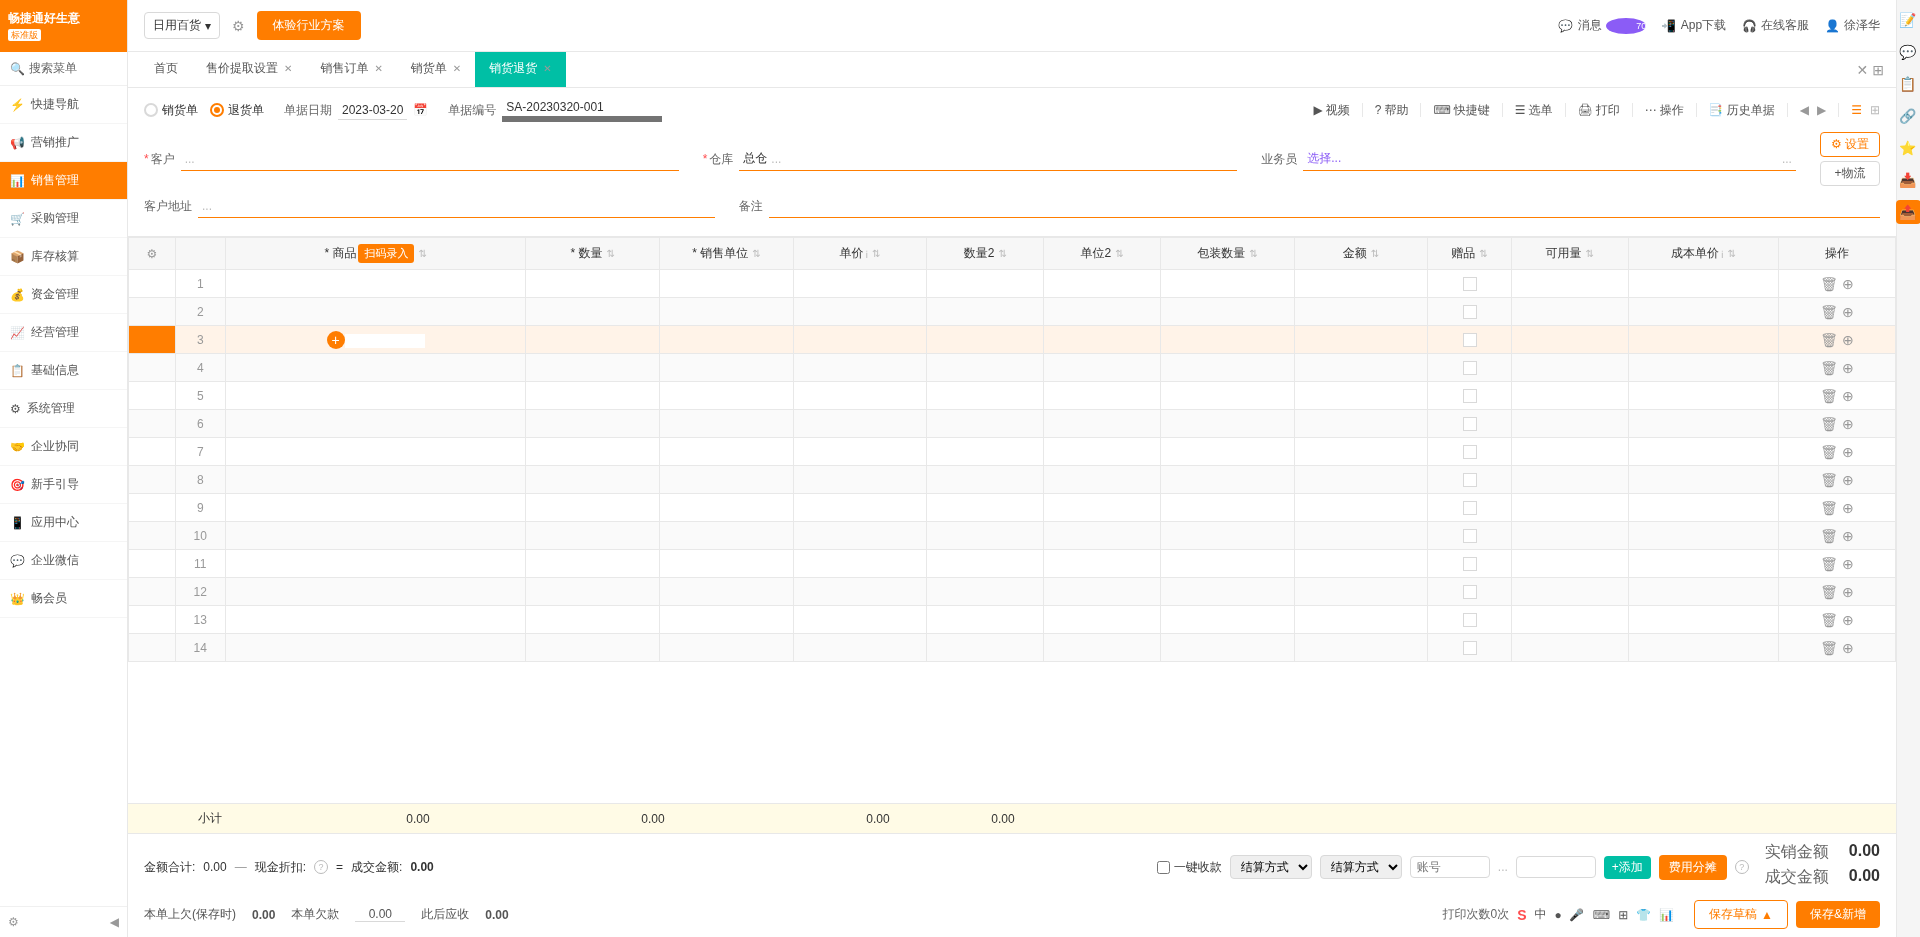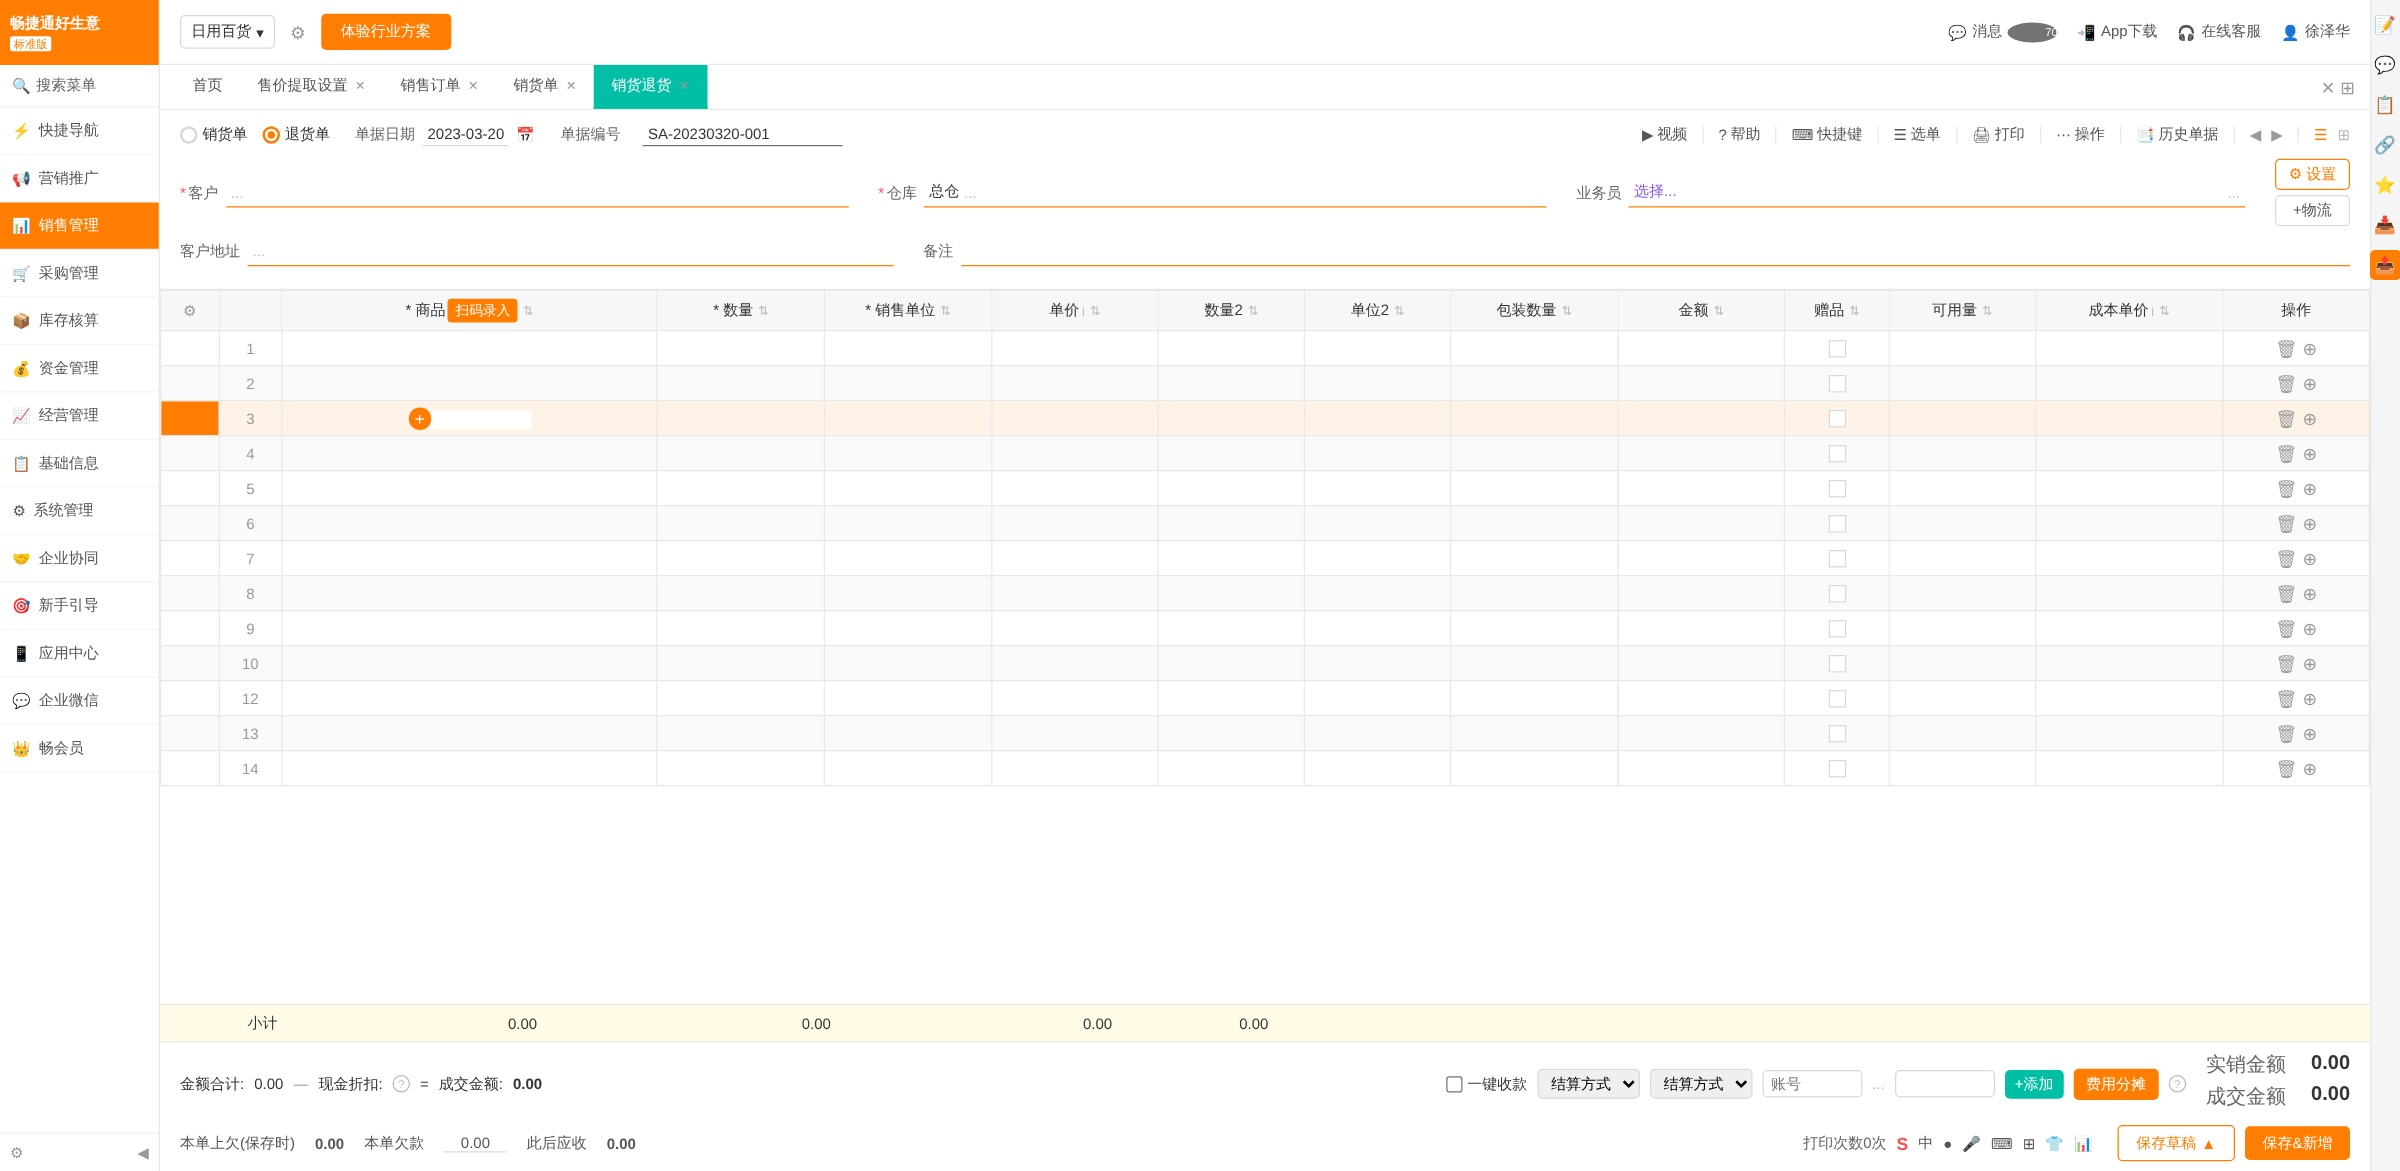--- a/index.html
+++ b/index.html
@@ -16,21 +16,21 @@
     
     .main { flex: 1; display: flex; flex-direction: column; overflow: hidden; }
 
     
     .topbar { background: #fff; height: 52px; display: flex; align-items: center; justify-content: space-between; padding: 0 16px; border-bottom: 1px solid #e8e8e8; flex-shrink: 0; }
     .topbar-left { display: flex; align-items: center; gap: 12px; }
     .topbar-right { display: flex; align-items: center; gap: 16px; color: #555; font-size: 12px; }
     .topbar-select { border: 1px solid #d9d9d9; border-radius: 4px; padding: 4px 8px; font-size: 12px; background: #fff; display: flex; align-items: center; gap: 4px; cursor: pointer; }
     .topbar-btn { background: #ff7d00; color: #fff; border: none; border-radius: 4px; padding: 6px 16px; font-size: 12px; cursor: pointer; }
     .topbar-icon-btn { display: flex; align-items: center; gap: 4px; cursor: pointer; color: #555; }
-    .badge { background: #737373; color: #fff; border-radius: 50%; width: 40px; height: 16px; font-size: 9px; display: inline-flex; align-items: center; justify-content: center; padding-left: 31px; }
+    .badge { background: #8b5cf6; color: #fff; border-radius: 50%; width: 40px; height: 16px; font-size: 9px; display: inline-flex; align-items: center; justify-content: center; padding-left: 31px; }
 
     
     .tabs { background: #fff; display: flex; align-items: center; border-bottom: 1px solid #e8e8e8; padding: 0 12px; flex-shrink: 0; height: 36px; }
     .tab { padding: 8px 14px; font-size: 12px; cursor: pointer; color: #555; display: flex; align-items: center; gap: 4px; border-bottom: 2px solid transparent; white-space: nowrap; }
     .tab.active { color: #fff; background: #00bfa5; border-bottom: 2px solid #00bfa5; }
     .tab-close { font-size: 10px; color: #999; margin-left: 2px; }
     .tabs-actions { margin-left: auto; display: flex; align-items: center; gap: 4px; }
 
     
     .content { flex: 1; overflow: auto; background: #f5f5f5; display: flex; flex-direction: column; }
@@ -260,21 +260,21 @@
             <span>退货单</span>
           </div>
         </div>
         <div class="form-field">
           <span class="form-label">单据日期</span>
           <span style="cursor:pointer;border-bottom:1px solid #d9d9d9;padding:2px 4px;">2023-03-20</span>
           <span style="cursor:pointer;color:#bbb;">📅</span>
         </div>
         <div class="form-field">
           <span class="form-label">单据编号</span>
-          <span style="cursor:pointer;border-bottom:1px solid #737373;padding:2px 4px;min-width:160px;margin-left:12px;">SA-20230320-001</span>
+          <span style="cursor:pointer;border-bottom:6px solid #737373;padding:2px 4px;min-width:160px;">SA-20230320-001</span>
         </div>
         <div class="form-header-actions">
           <div class="header-action-item">
             <span>▶</span>
             <span>视频</span>
           </div>
           <div class="divider-v"></div>
           <div class="header-action-item">
             <span>?</span>
             <span>帮助</span>
@@ -660,20 +660,45 @@
       <td>
         <div class="action-icons">
           <span class="action-icon">🗑</span>
           <span class="action-icon">⊕</span>
         </div>
       </td>
     </tr>
               <tr>
       <td></td>
       <td class="row-num">10</td>
+      <td>
+        
+      </td>
+      <td></td>
+      <td></td>
+      <td></td>
+      <td></td>
+      <td></td>
+      <td></td>
+      <td></td>
+      <td>
+        <span class="checkbox-unchecked"></span>
+      </td>
+      <td></td>
+      <td></td>
+      <td>
+        <div class="action-icons">
+          <span class="action-icon">🗑</span>
+          <span class="action-icon">⊕</span>
+        </div>
+      </td>
+    </tr>
+              <tr>
+      <td></td>
+      <td class="row-num">11</td>
       <td>
         
       </td>
       <td></td>
       <td></td>
       <td></td>
       <td></td>
       <td></td>
       <td></td>
       <td></td>

